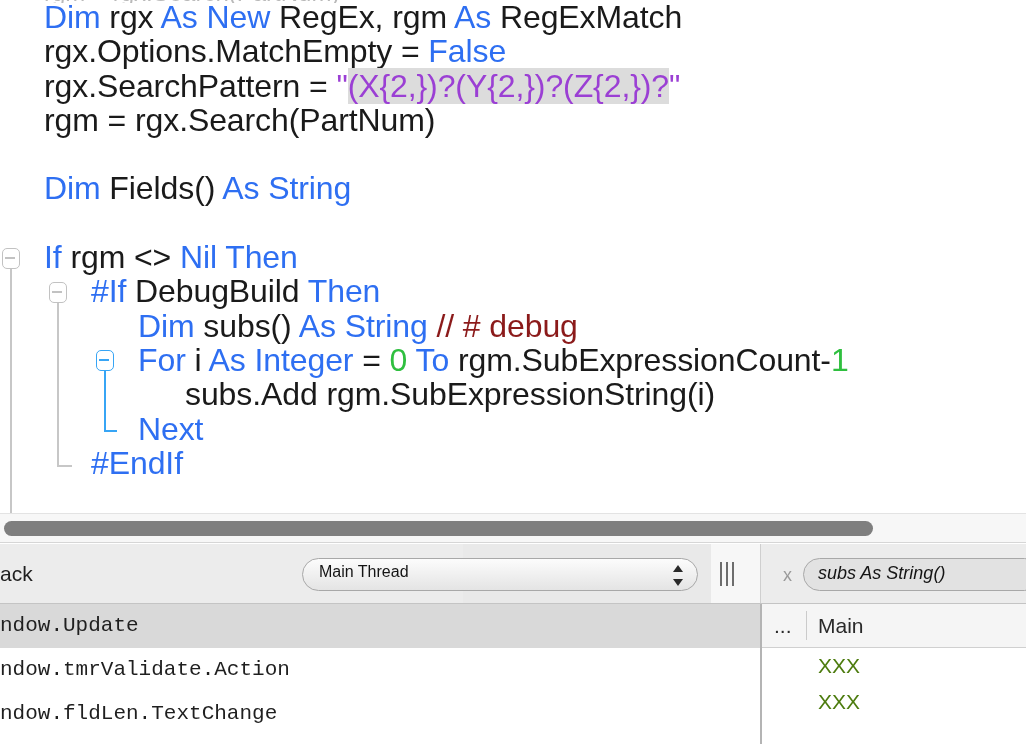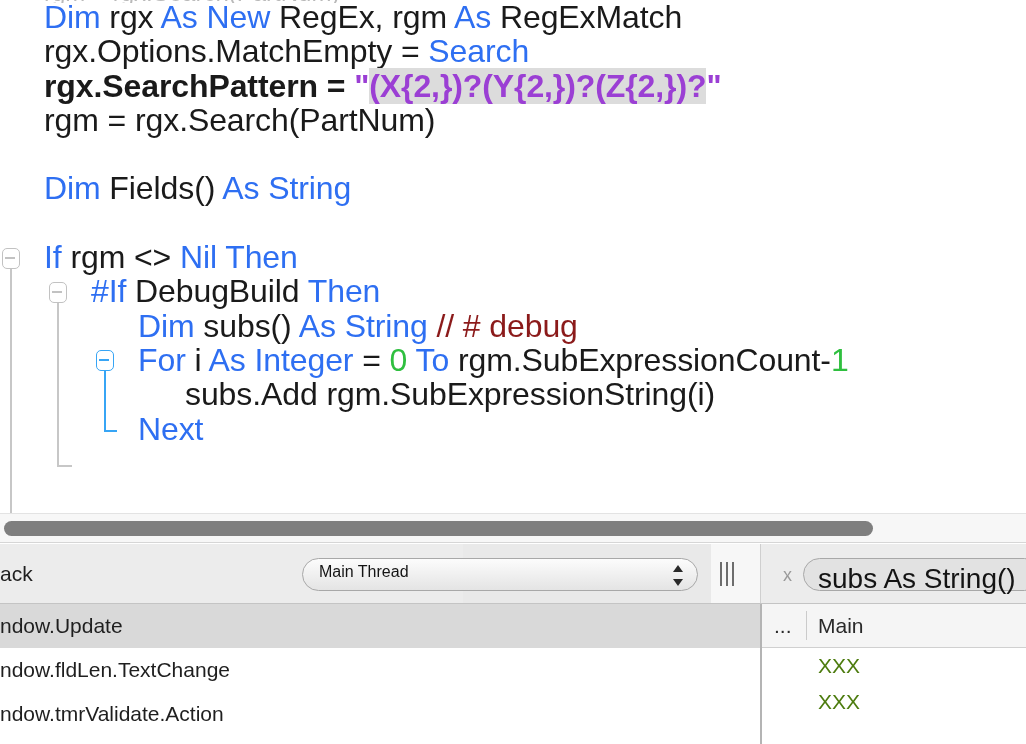--- a/index.html
+++ b/index.html
@@ -285,34 +285,36 @@
     height: 33px;
     border: 1px solid #a8a8a8;
     border-radius: 16.5px;
     background: #e2e2e2;
     box-sizing: border-box;
   }
   .var-field-label {
     position: absolute;
     left: 14px;
     top: 4px;
-    font-size: 28px;
+    font-size: 18px;
     color: #141414;
     white-space: pre;
+    font-style: italic;
   }
 
   
   .stack-panel {
     position: absolute;
     left: 0;
     top: 604px;
     width: 760px;
     height: 140px;
     background: #ffffff;
     overflow: hidden;
+    font-family: Liberation Mono, monospace;
   }
   .stack-row {
     position: relative;
     height: 44px;
     line-height: 44px;
     font-size: 21px;
     color: #1f1f1f;
     white-space: pre;
     padding-left: 0px;
     box-sizing: border-box;
@@ -385,32 +387,33 @@
 <div id="app">
 
   <div class="editor">
 
     <div class="top-ghost">
       <div class="top-ghost-inner">rgm = rgx.Search(PartNum)</div>
     </div>
 
     <div class="code-area" id="code-area">
         <div class="code-line"><span class="code-text" style="left: 44px;"><span class="kw">Dim</span><span class="plain"> rgx </span><span class="kw">As New</span><span class="plain"> RegEx, rgm </span><span class="kw">As</span><span class="plain"> RegExMatch</span></span></div>
-        <div class="code-line"><span class="code-text" style="left: 44px;"><span class="plain">rgx.Options.MatchEmpty = </span><span class="kw">Search</span></span></div>
-        <div class="code-line"><span class="code-text" style="left: 44px; font-weight: bold;"><span class="plain">rgx.SearchPattern = </span><span class="str">"</span><span class="str sel">(X{2,})?(Y{2,})?(Z{2,})?</span><span class="str">"</span></span></div>
+        <div class="code-line"><span class="code-text" style="left: 44px;"><span class="plain">rgx.Options.MatchEmpty = </span><span class="kw">False</span></span></div>
+        <div class="code-line"><span class="code-text" style="left: 44px;"><span class="plain">rgx.SearchPattern = </span><span class="str">"</span><span class="str sel">(X{2,})?(Y{2,})?(Z{2,})?</span><span class="str">"</span></span></div>
         <div class="code-line"><span class="code-text" style="left: 44px;"><span class="plain">rgm = rgx.Search(PartNum)</span></span></div>
         <div class="code-line"><span class="code-text" style="left: 44px;"></span></div>
         <div class="code-line"><span class="code-text" style="left: 44px;"><span class="kw">Dim</span><span class="plain"> Fields() </span><span class="kw">As String</span></span></div>
         <div class="code-line"><span class="code-text" style="left: 44px;"></span></div>
         <div class="code-line"><span class="code-text" style="left: 44px;"><span class="kw">If</span><span class="plain"> rgm &lt;&gt; </span><span class="kw">Nil Then</span></span></div>
         <div class="code-line"><span class="code-text" style="left: 91px;"><span class="kw">#If</span><span class="plain"> DebugBuild </span><span class="kw">Then</span></span></div>
         <div class="code-line"><span class="code-text" style="left: 138px;"><span class="kw">Dim</span><span class="plain"> subs() </span><span class="kw">As String</span><span class="plain"> </span><span class="cmt">// # debug</span></span></div>
         <div class="code-line"><span class="code-text" style="left: 138px;"><span class="kw">For</span><span class="plain"> i </span><span class="kw">As Integer</span><span class="plain"> = </span><span class="num">0</span><span class="plain"> </span><span class="kw">To</span><span class="plain"> rgm.SubExpressionCount-</span><span class="num">1</span></span></div>
         <div class="code-line"><span class="code-text" style="left: 185px;"><span class="plain">subs.Add rgm.SubExpressionString(i)</span></span></div>
         <div class="code-line"><span class="code-text" style="left: 138px;"><span class="kw">Next</span></span></div>
+        <div class="code-line"><span class="code-text" style="left: 91px;"><span class="kw">#EndIf</span></span></div>
       </div>
 
     <div class="fold-layer">
 
       <div class="fold-widget" style="left:2px; top:248px;"></div>
       <div class="fold-line" style="left:10px; top:269px; height:244px;"></div>
 
       <div class="fold-widget" style="left:49px; top:282px;"></div>
       <div class="fold-line" style="left:57px; top:303px; height:163px;"></div>
       <div class="fold-foot" style="left:57px; top:465px; width:15px;"></div>
@@ -450,22 +453,22 @@
   </div>
 
   <div class="remove-var">x</div>
 
   <div class="var-field">
     <div class="var-field-label">subs As String()</div>
   </div>
 
   <div class="stack-panel" id="stack-panel">
       <div class="stack-row selected">ndow.Update</div>
+      <div class="stack-row">ndow.tmrValidate.Action</div>
       <div class="stack-row">ndow.fldLen.TextChange</div>
-      <div class="stack-row">ndow.tmrValidate.Action</div>
     </div>
 
   <div class="panel-divider"></div>
 
   <div class="vars-panel">
     <div class="vars-header">
       <div class="vh-col ellipsis">...</div>
       <div class="vh-sep"></div>
       <div class="vh-col value">Main</div>
     </div>

